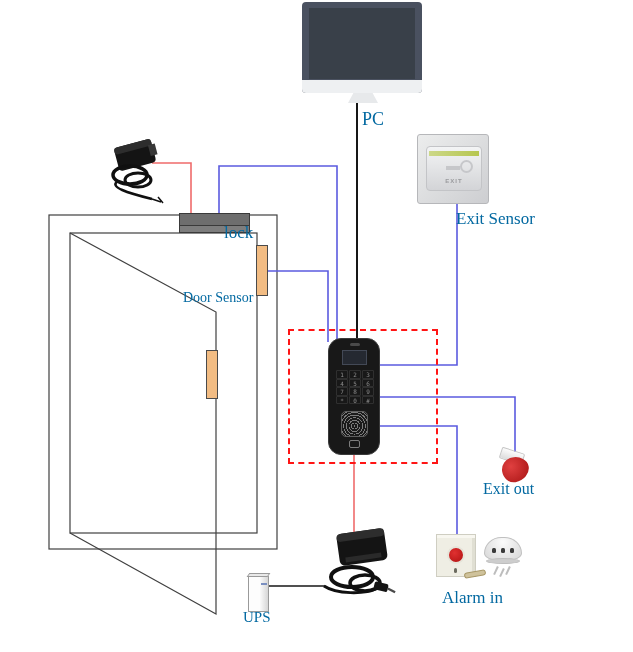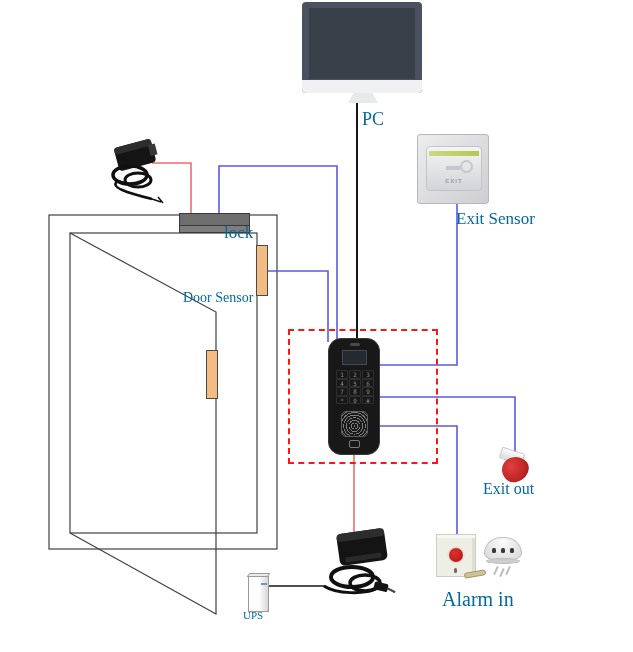--- a/index.html
+++ b/index.html
@@ -8,22 +8,22 @@
   #stage *{box-sizing:border-box;}
   .abs{position:absolute;}
   svg.overlay{position:absolute;left:0;top:0;width:633px;height:652px;}
 
   .lbl{position:absolute;white-space:nowrap;color:#0369a1;}
   .lbl-pc{left:362px;top:109px;font-size:18px;}
   .lbl-lock{left:224px;top:194px;font-size:17px;margin-top:29px;}
   .lbl-doorsensor{left:183px;top:258px;font-size:14px;margin-top:32px;}
   .lbl-exit{left:456px;top:209px;font-size:17px;}
   .lbl-alarmout{left:483px;top:480px;font-size:16px;}
-  .lbl-alarmin{left:442px;top:588px;font-size:20px;}
-  .lbl-ups{left:243px;top:609px;font-size:11px;text-align:right;}
+  .lbl-alarmin{left:442px;top:588px;font-size:17px;}
+  .lbl-ups{left:243px;top:609px;font-size:15px;text-align:right;}
 
   
   .monitor{left:302px;top:2px;width:120px;height:91px;background:#4a5160;border-radius:4px;}
   .monitor-screen{position:absolute;left:7px;top:6px;right:7px;bottom:14px;background:#394049;}
   .monitor-chin{position:absolute;left:0;right:0;bottom:0;height:13px;background:#eef0f2;
                 border-radius:0 0 4px 4px;}
   .monitor-stand{left:348px;top:93px;width:30px;height:10px;background:#e7e9eb;
                  clip-path:polygon(18% 0,82% 0,100% 100%,0 100%);}
 
   

